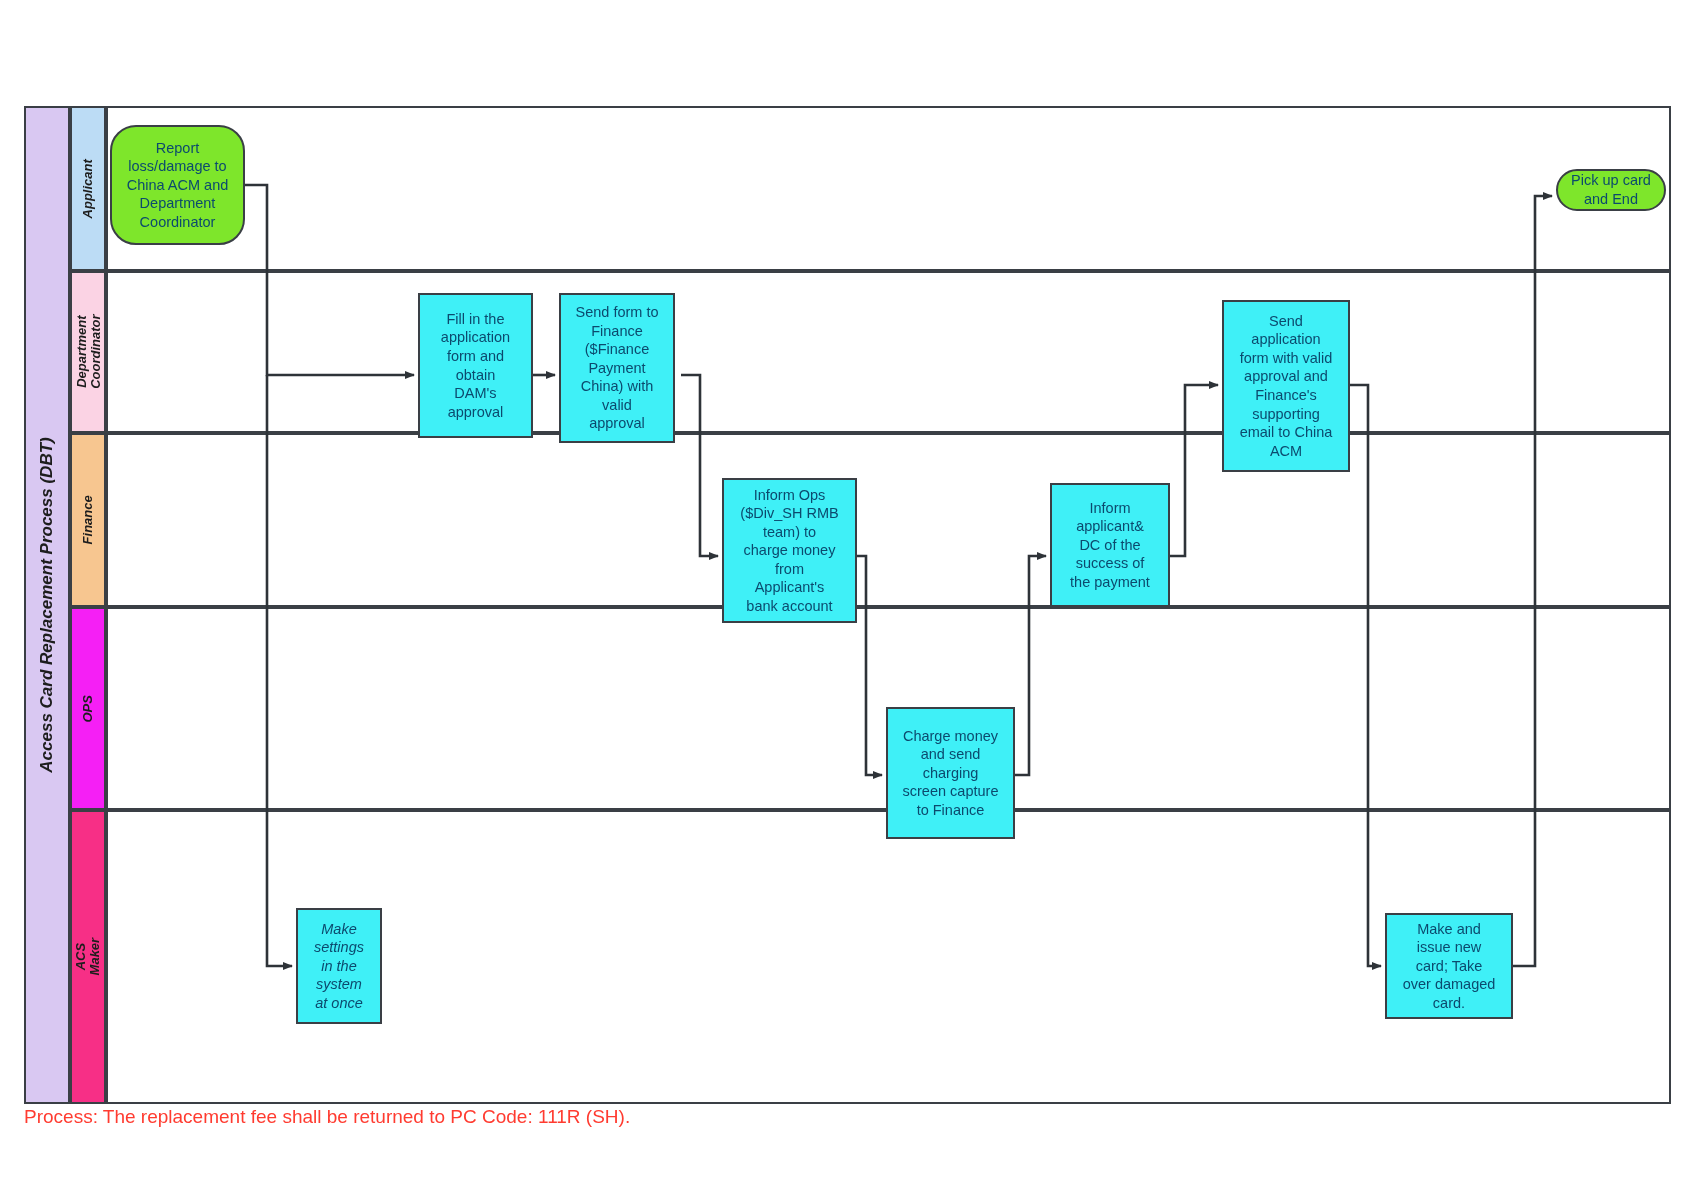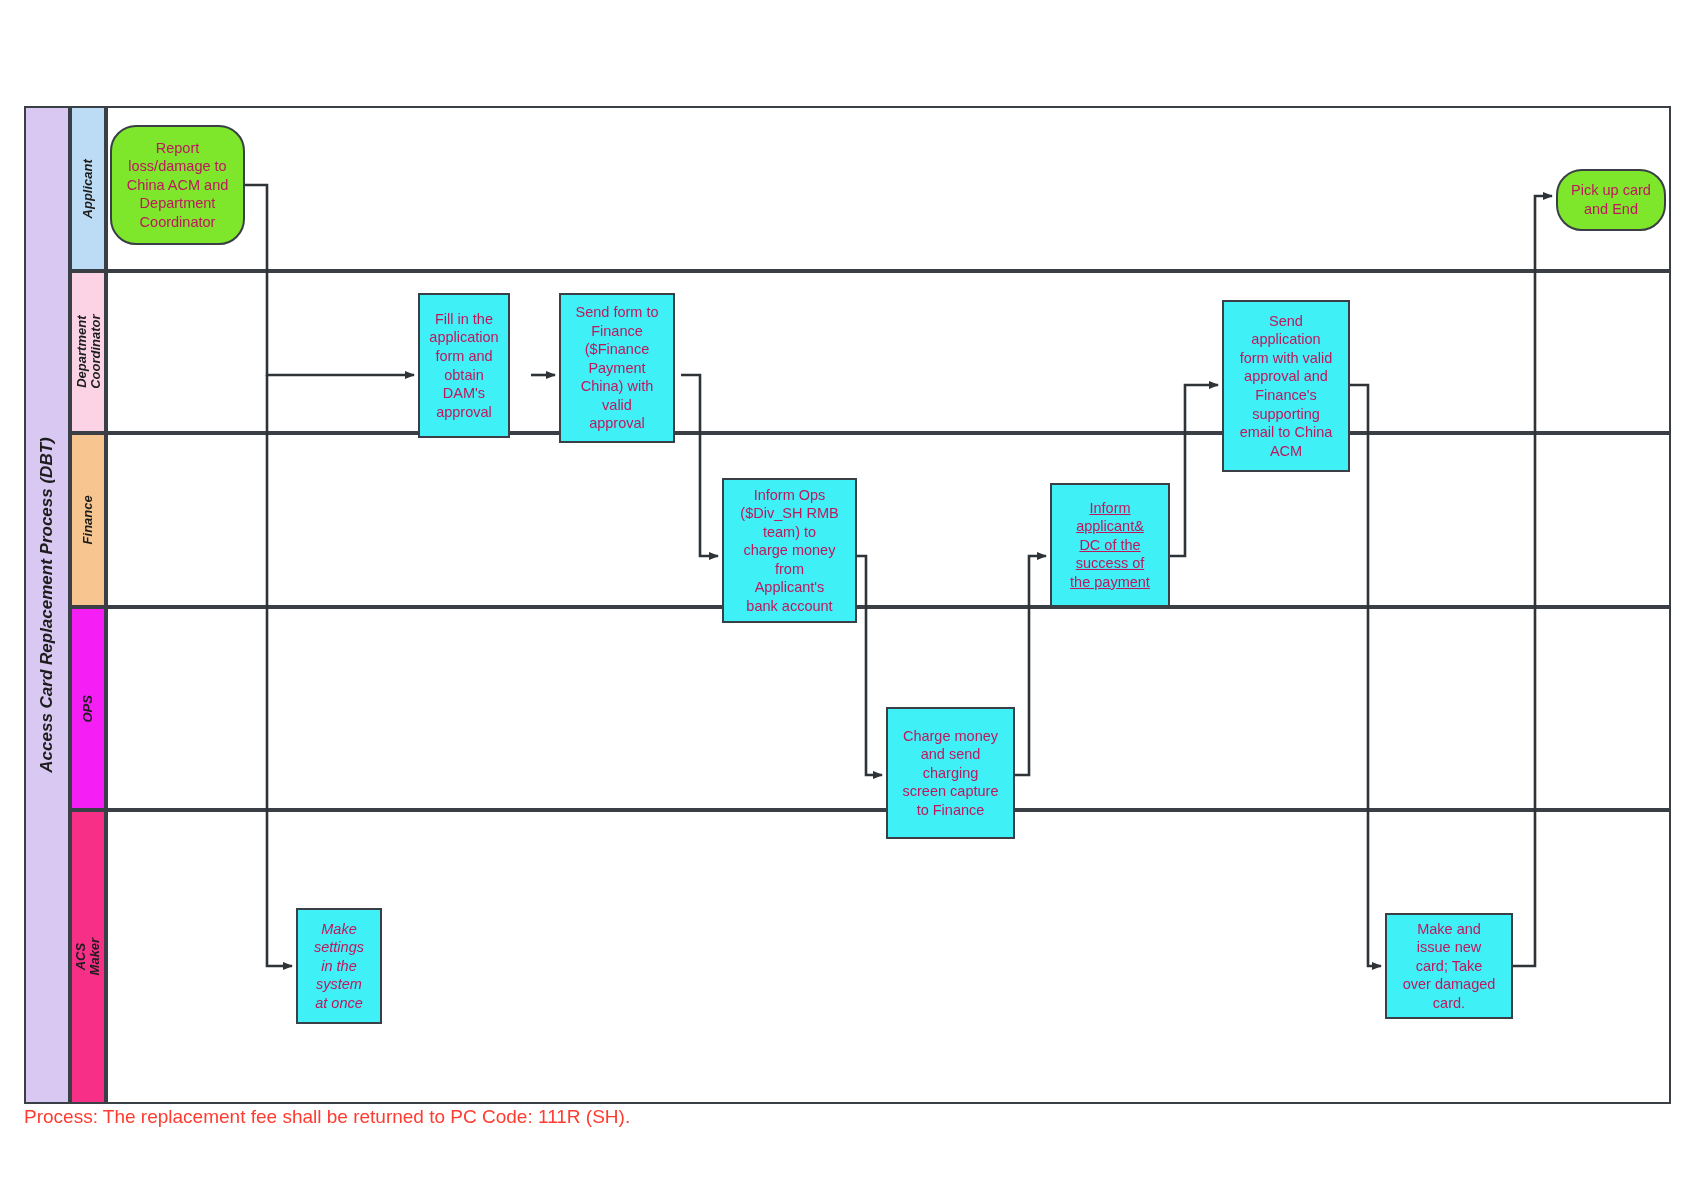--- a/index.html
+++ b/index.html
@@ -50,21 +50,21 @@
   }
 
   
   #wires{position:absolute;left:0;top:0;width:1691px;height:1200px;pointer-events:none;}
 
   
   .node{
     position:absolute;box-sizing:border-box;
     display:flex;align-items:center;justify-content:center;text-align:center;
     font-family:"Liberation Sans",sans-serif;
-    font-size:14.5px;line-height:1.28;color:#be185d;
+    font-size:14.5px;line-height:1.28;color:#0c4a6e;
     border:2px solid #3a3f45;
     padding:2px 0;
     white-space:pre-line;
   }
   .node.proc{background:#3ff0f7;}
   .node.term{background:#7ee62b;border-radius:26px;}
 
   
   .remark{
     position:absolute;left:24px;top:1106px;
@@ -126,23 +126,23 @@
         <path d="M 1513,966 L 1535,966 L 1535,196 L 1552,196" marker-end="url(#arrow)"></path>
       </g>
   </svg>
 
   <div id="nodes">
       <div class="node term" style="left: 110px; top: 125px; width: 135px; height: 120px;">Report
 loss/damage to
 China ACM and
 Department
 Coordinator</div>
-      <div class="node term" style="left: 1556px; top: 169px; width: 110px; height: 62px;">Pick up card
+      <div class="node term" style="left: 1556px; top: 169px; width: 110px; height: 42px;">Pick up card
 and End</div>
-      <div class="node proc" style="left: 418px; top: 293px; width: 92px; height: 145px;">Fill in the
+      <div class="node proc" style="left: 418px; top: 293px; width: 115px; height: 145px;">Fill in the
 application
 form and
 obtain
 DAM's
 approval</div>
       <div class="node proc" style="left: 559px; top: 293px; width: 116px; height: 150px;">Send form to
 Finance
 ($Finance
 Payment
 China) with
@@ -156,21 +156,21 @@
 supporting
 email to China
 ACM</div>
       <div class="node proc" style="left: 722px; top: 478px; width: 135px; height: 145px;">Inform Ops
 ($Div_SH RMB
 team) to
 charge money
 from
 Applicant's
 bank account</div>
-      <div class="node proc" style="left: 1050px; top: 483px; width: 120px; height: 124px; text-decoration: underline;">Inform
+      <div class="node proc" style="left: 1050px; top: 483px; width: 120px; height: 124px;">Inform
 applicant&amp;
 DC of the
 success of
 the payment</div>
       <div class="node proc" style="left: 886px; top: 707px; width: 129px; height: 132px;">Charge money
 and send
 charging
 screen capture
 to Finance</div>
       <div class="node proc" style="left: 296px; top: 908px; width: 86px; height: 116px; font-style: italic;">Make

